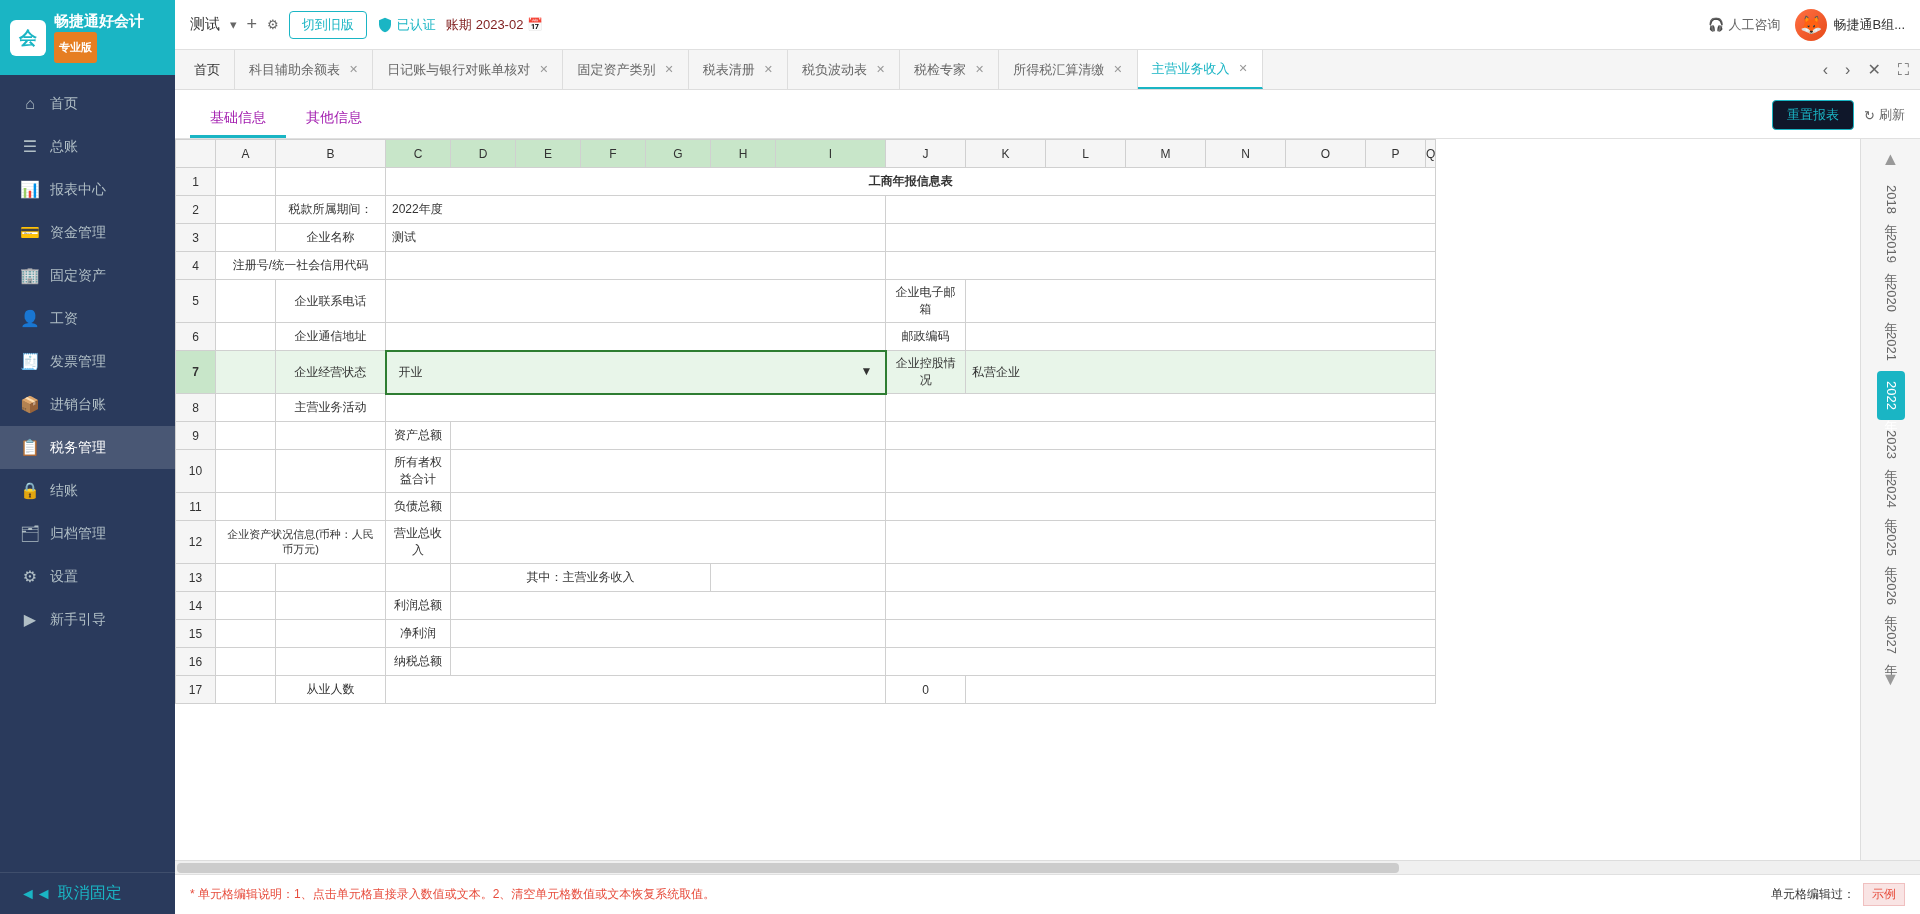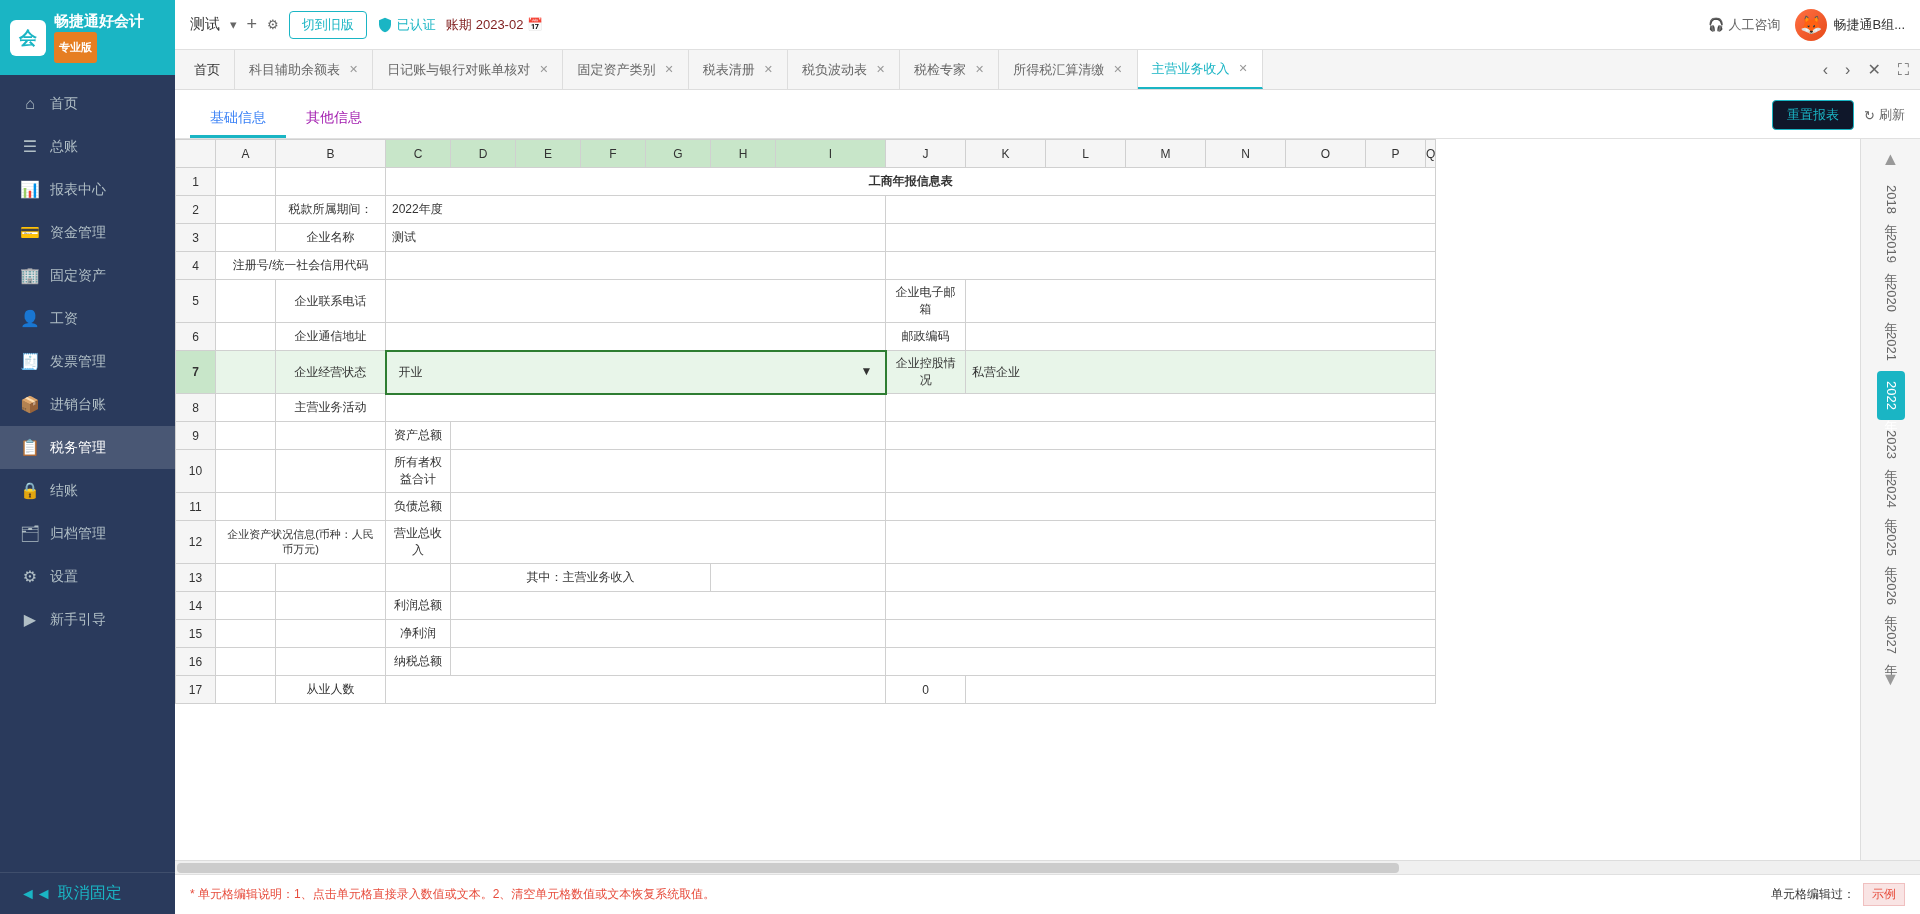--- a/index.html
+++ b/index.html
@@ -47,21 +47,21 @@
 
     
     .content { flex: 1; display: flex; overflow: hidden; background: white; }
 
     
     .inner-main { flex: 1; display: flex; flex-direction: column; overflow: hidden; }
 
     
     .subtab-bar { display: flex; align-items: center; padding: 10px 15px 0; gap: 0; border-bottom: 1px solid #e0e0e0; background: white; flex-shrink: 0; }
     .subtab { padding: 8px 20px; cursor: pointer; font-size: 14px; color: #a21caf; border-bottom: 3px solid transparent; }
-    .subtab.active { color: #3b82f6; border-bottom: 3px solid #1ab5c4; }
+    .subtab.active { color: #a21caf; border-bottom: 3px solid #1ab5c4; }
     .subtab-actions { margin-left: auto; display: flex; align-items: center; gap: 10px; padding-bottom: 8px; }
     .reset-btn { border: 1px solid #1ab5c4; color: #1ab5c4; padding: 5px 14px; border-radius: 4px; cursor: pointer; background: #0f172a; font-size: 13px; }
     .refresh-btn { display: flex; align-items: center; gap: 4px; color: #666; cursor: pointer; font-size: 13px; background: none; border: none; }
 
     
     .spreadsheet-container { flex: 1; overflow: hidden; display: flex; position: relative; }
     .spreadsheet-wrapper { flex: 1; overflow: auto; position: relative; }
 
     
     .year-panel { width: 60px; background: #f5f5f5; border-left: 1px solid #ddd; display: flex; flex-direction: column; align-items: center; padding: 5px 0; overflow-y: auto; flex-shrink: 0; }

